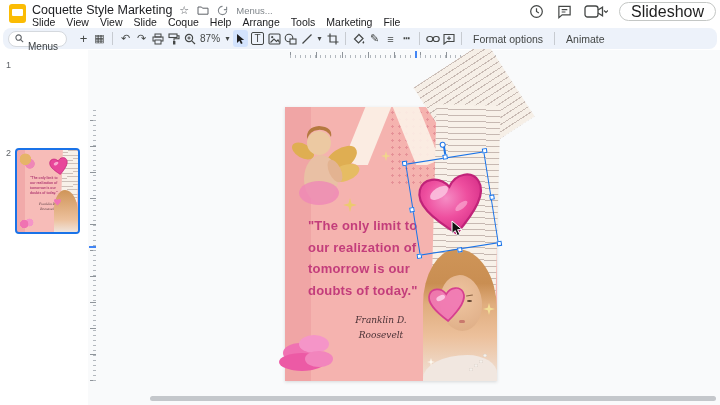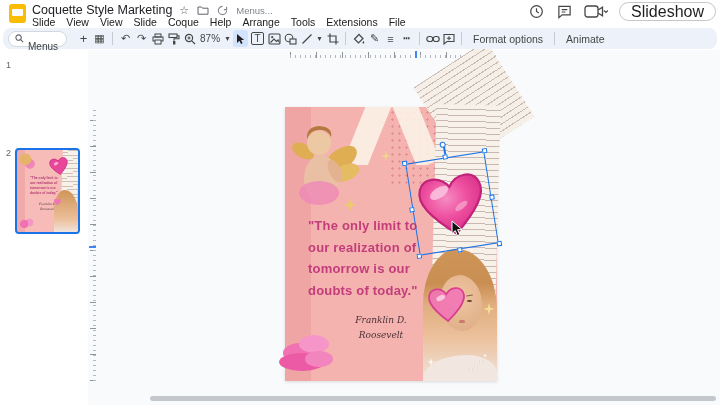--- a/index.html
+++ b/index.html
@@ -131,21 +131,21 @@
   </div>
   <div class="menu-row">
     <span class="menu-item">Slide</span>
     <span class="menu-item">View</span>
     <span class="menu-item">View</span>
     <span class="menu-item">Slide</span>
     <span class="menu-item">Coque</span>
     <span class="menu-item">Help</span>
     <span class="menu-item">Arrange</span>
     <span class="menu-item">Tools</span>
-    <span class="menu-item">Extensions</span>
+    <span class="menu-item">Marketing</span>
     <span class="menu-item">File</span>
   </div>
   <div class="right-cluster">
     <span class="hdr-icon">
       <svg width="15" height="15" viewBox="0 0 16 16">
           <circle cx="8" cy="8" r="6.2" fill="none" stroke="#444746" stroke-width="1.3"></circle>
           <path d="M8 4.5 V8 l2.5 1.6" fill="none" stroke="#444746" stroke-width="1.3"></path>
         </svg>
     </span>
     <span class="hdr-icon">

